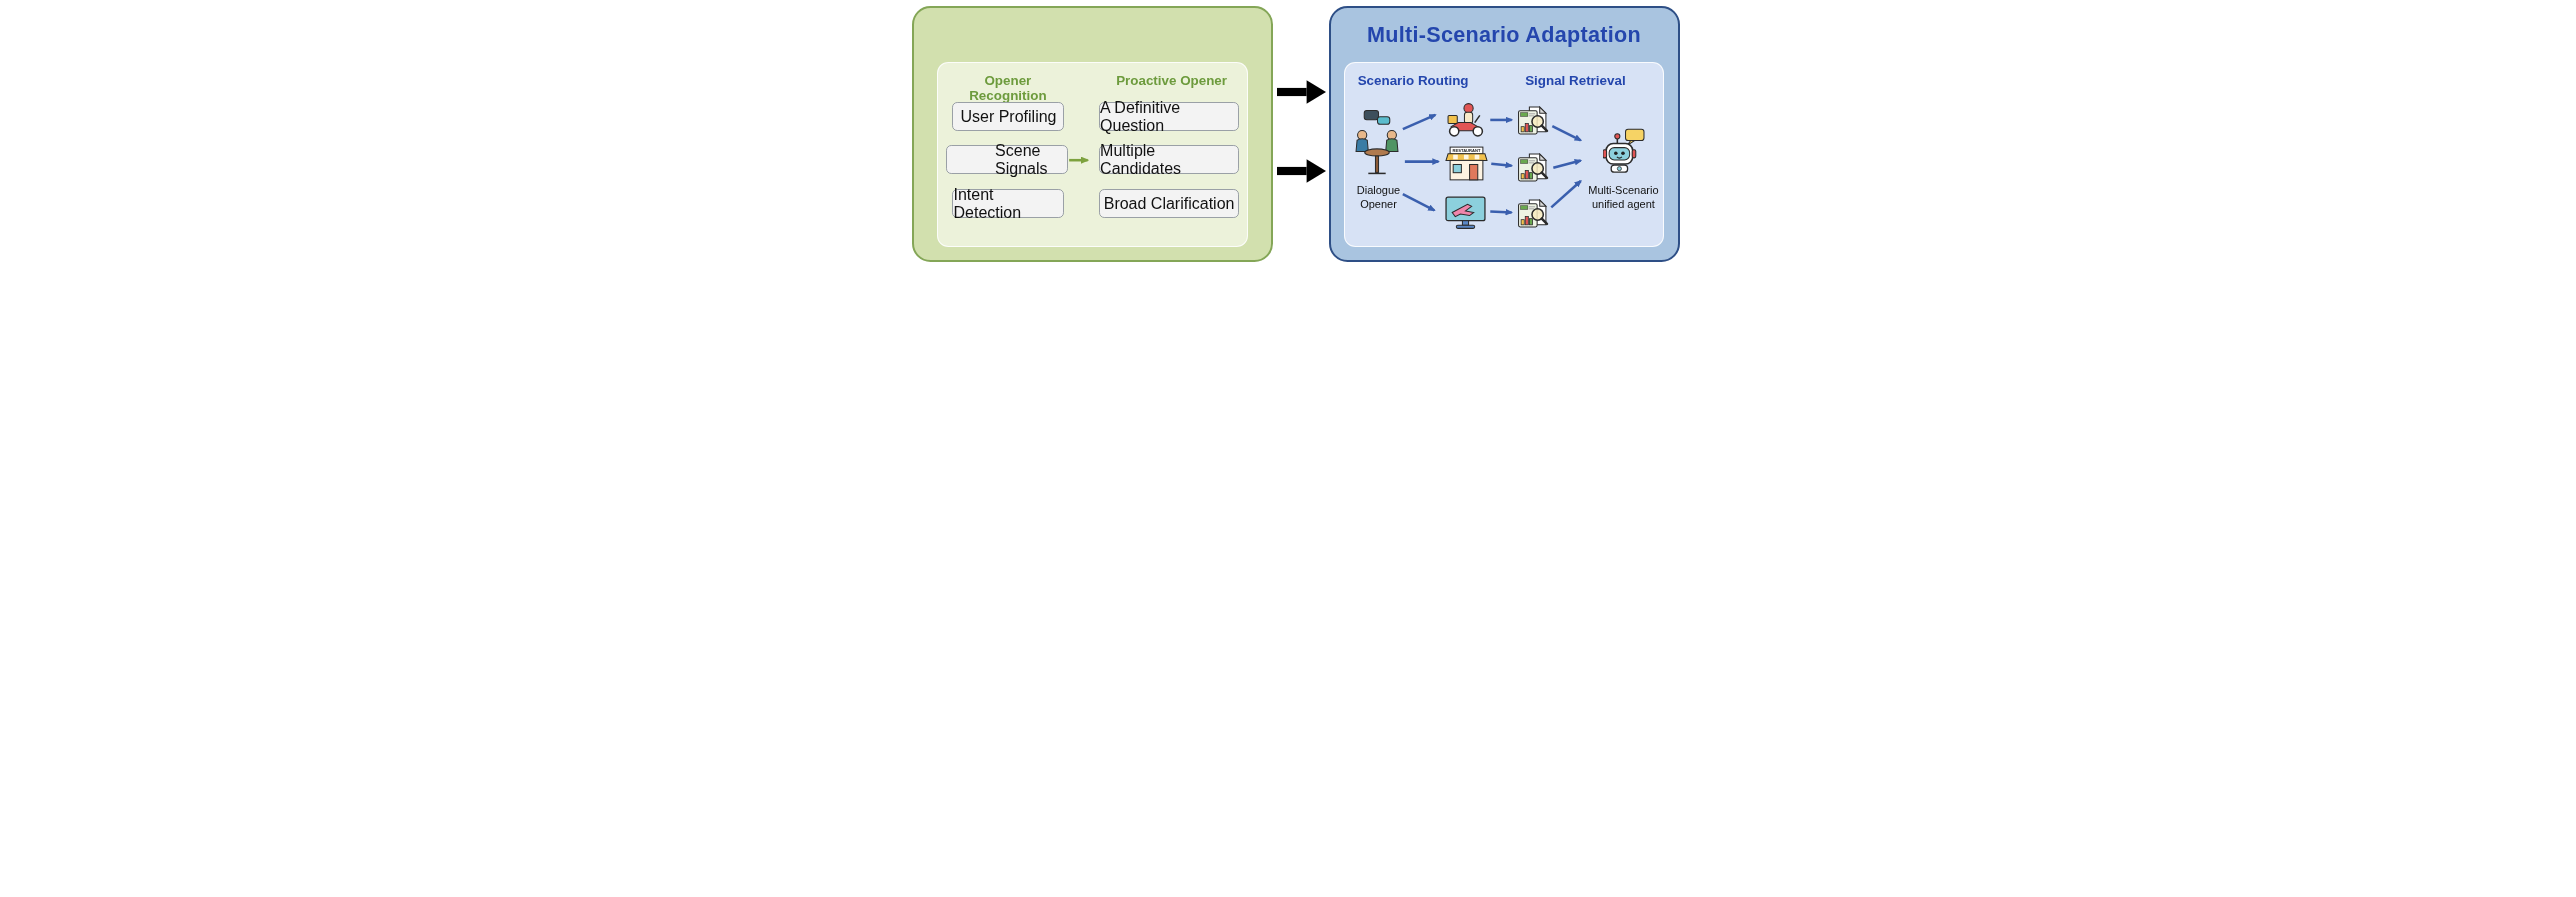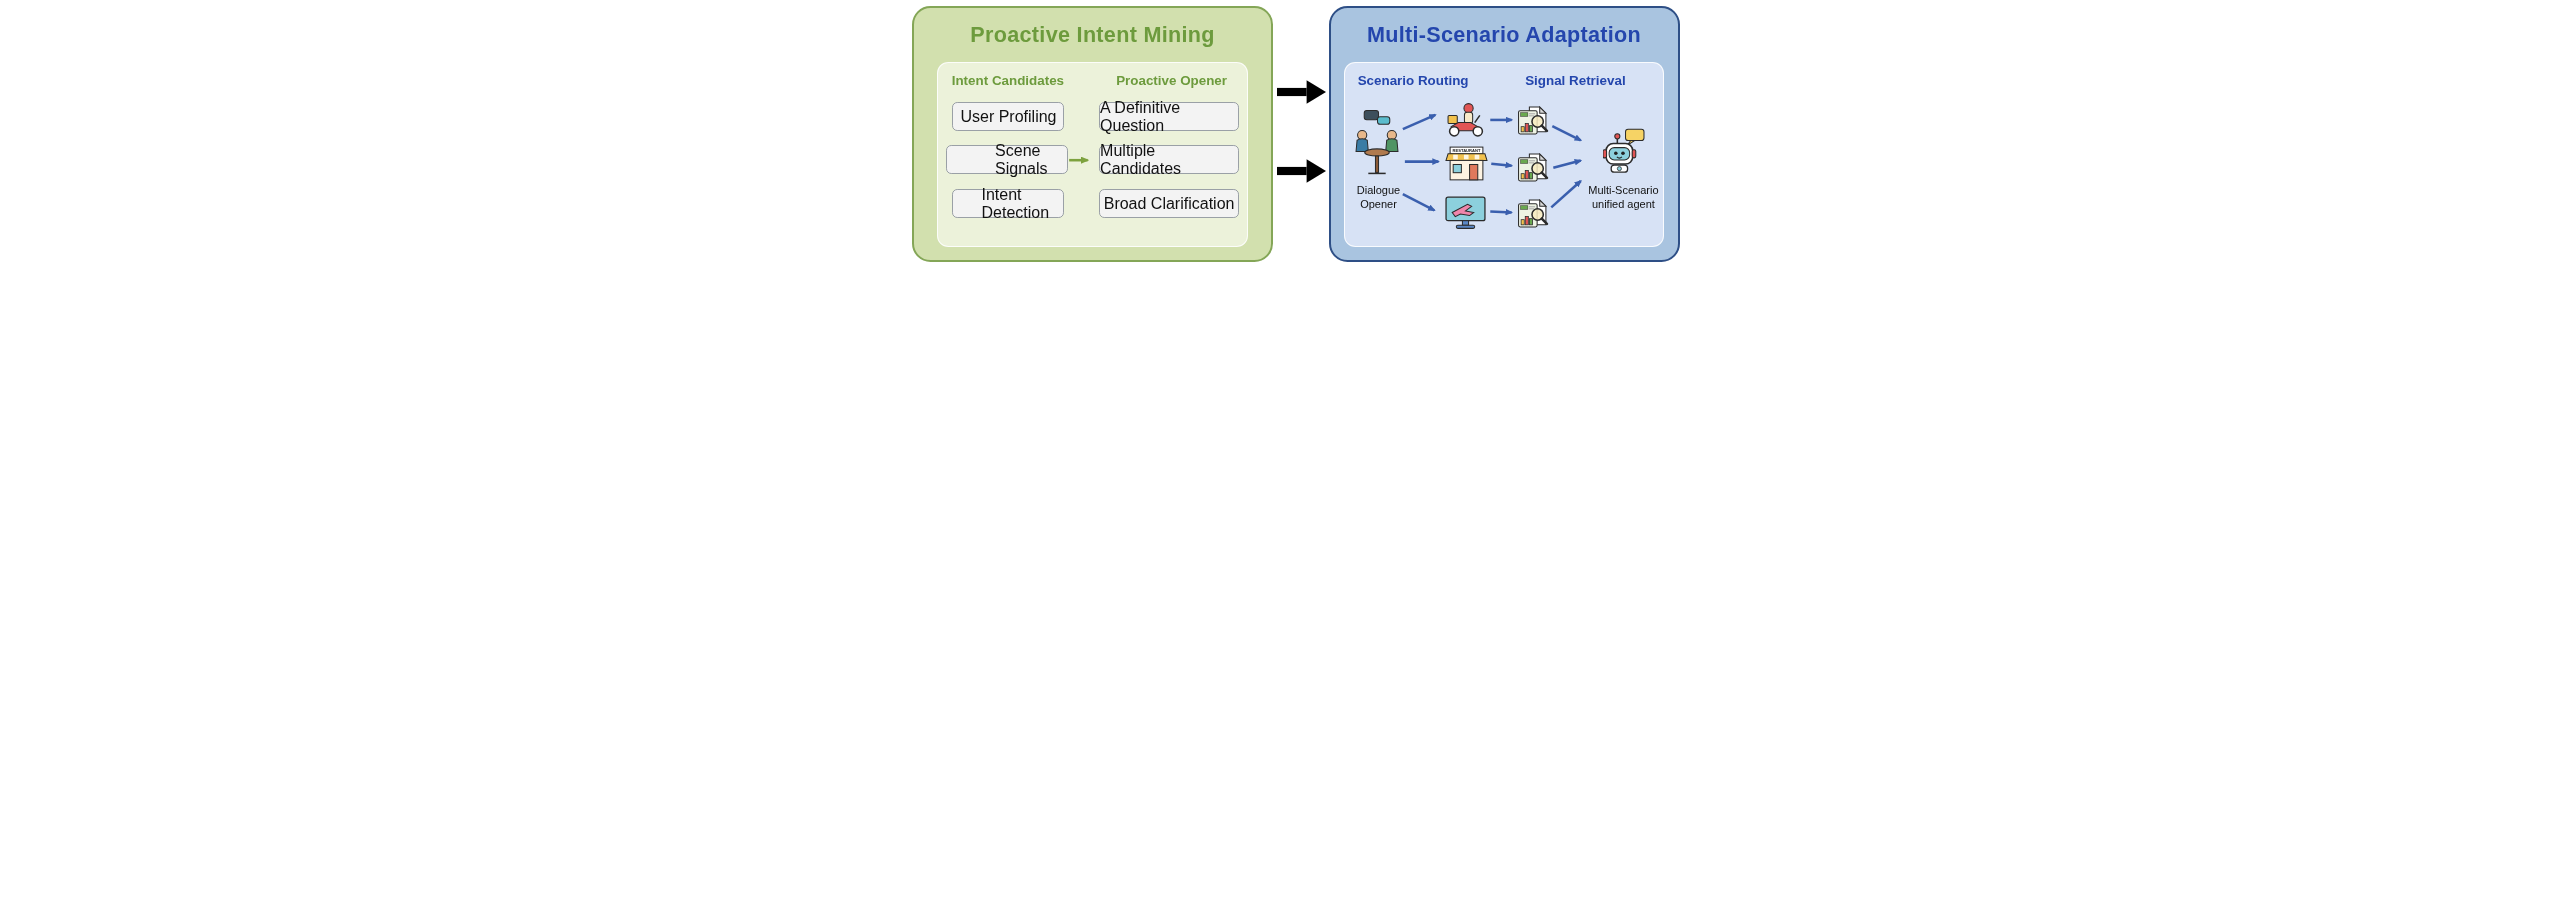--- a/index.html
+++ b/index.html
@@ -36,29 +36,28 @@
   .flow-svg { position:absolute; left:0; top:0; width:100%; height:100%; pointer-events:none; }
   .black-arrow { position:absolute; width:49px; height:24px; }
   .green-arrow { position:absolute; left:129px; top:90px; width:30px; height:14.4px; }
 </style>
 </head>
 <body>
 
 <div class="page">
 
   <section class="panel left-panel">
-    <h1 class="panel-title">Proactive Intent Mining</h1>
 
     <div class="inner left-inner">
-      <div class="col-header" style="left:9.3px; top:10.3px; width:121px;">Intent Candidates</div>
+      <div class="col-header" style="left:9.3px; top:10.3px; width:121px;">Opener Recognition</div>
       <div class="col-header" style="left:165px; top:10.3px; width:137px;">Proactive Opener</div>
 
       <div class="box" style="left:14.4px; top:39px; width:112px;">User Profiling</div>
       <div class="box" style="left:8px; top:82px; width:122px;padding-left:48px;">Scene Signals</div>
-      <div class="box" style="left:14.4px; top:126px; width:112px;padding-left:28px;">Intent Detection</div>
+      <div class="box" style="left:14.4px; top:126px; width:112px;">Intent Detection</div>
 
       <div class="box" style="left:161px; top:39px; width:140px;">A Definitive Question</div>
       <div class="box" style="left:161px; top:82px; width:140px;">Multiple Candidates</div>
       <div class="box" style="left:161px; top:126px; width:140px;">Broad Clarification</div>
 
       <svg class="green-arrow" viewBox="0 0 58 28">
         <defs>
           <marker id="greenHead" markerUnits="userSpaceOnUse" markerWidth="16" markerHeight="14" refX="13" refY="7" orient="auto">
             <path d="M0,0 L16,7 L0,14 Z" fill="#7da23e"></path>
           </marker>

